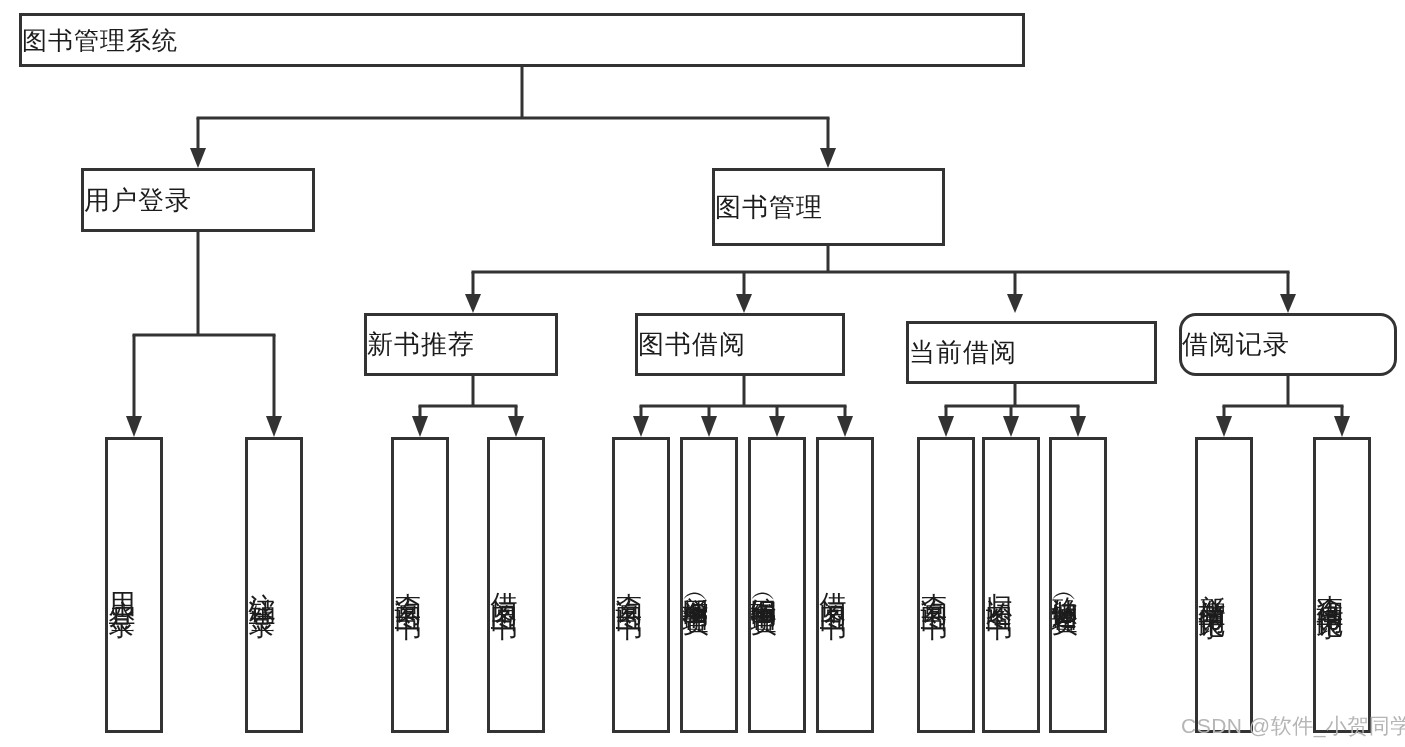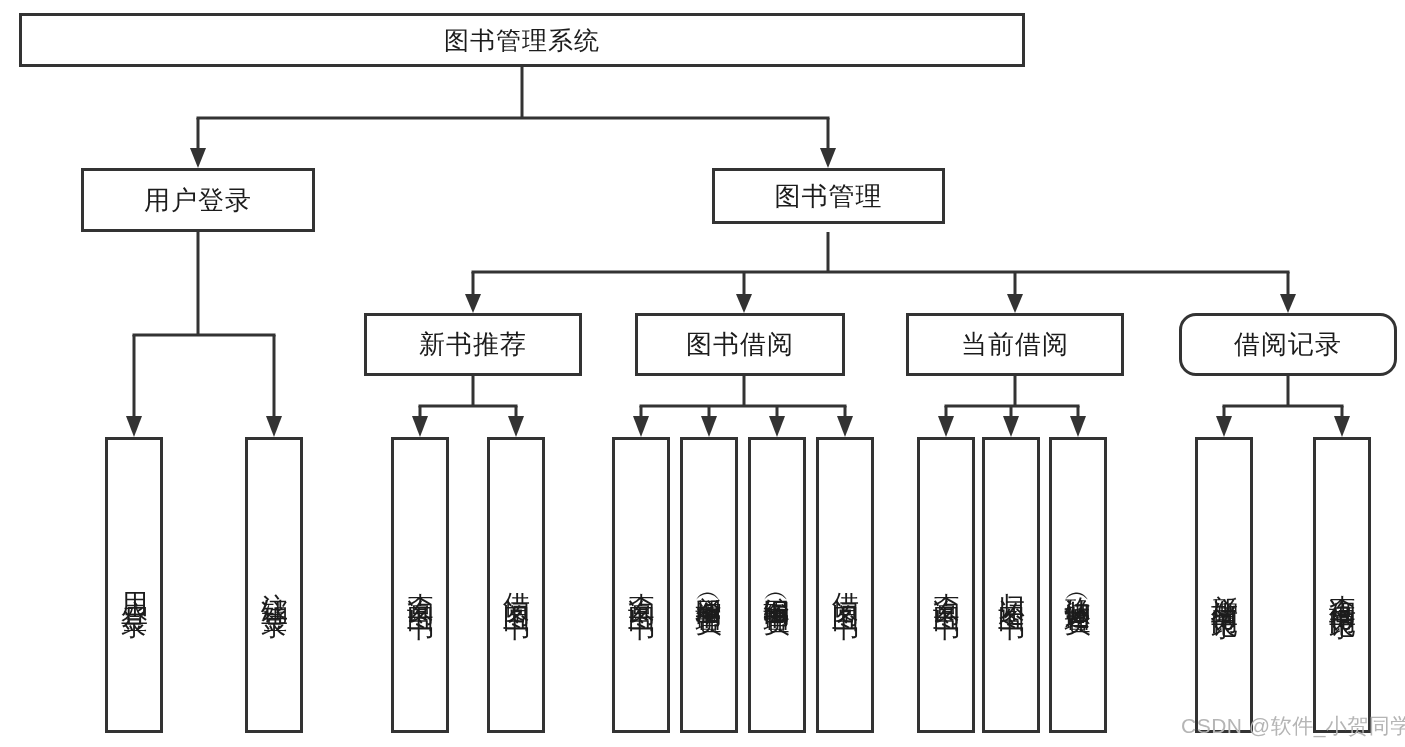--- a/index.html
+++ b/index.html
@@ -18,21 +18,21 @@
     font-family:"Liberation Sans","DejaVu Sans",sans-serif;
     color:var(--text);
   }
   .connector-layer{
     position:absolute;left:0;top:0;width:1405px;height:747px;z-index:0;
   }
   .node{
     position:absolute;
     background:#fff;
     border:3px solid var(--line);
-    display:flex;align-items:center;justify-content:center;
+    display:flex;align-items:center;justify-content:flex-start;
     z-index:1;
   }
   .hbox{font-size:26px;letter-spacing:1px;}
   .root-box{font-size:25px;}
   .vbox span{
     writing-mode:vertical-rl;
     text-orientation:mixed;
     line-height:1;
     font-size:27px;
     letter-spacing:7px;
@@ -125,31 +125,31 @@
     </g>
   </svg>
 
   <div class="node hbox root-box" style="left:19px;top:13px;width:1006px;height:54px;">
     <span>图书管理系统</span>
   </div>
 
   <div class="node hbox" style="left:81px;top:168px;width:234px;height:64px;">
     <span>用户登录</span>
   </div>
-  <div class="node hbox" style="left:712px;top:168px;width:233px;height:56px;">
+  <div class="node hbox" style="left:712px;top:168px;width:233px;height:78px;">
     <span>图书管理</span>
   </div>
 
-  <div class="node hbox" style="left:364px;top:313px;width:218px;height:63px;">
+  <div class="node hbox" style="left:364px;top:313px;width:194px;height:63px;">
     <span>新书推荐</span>
   </div>
   <div class="node hbox" style="left:635px;top:313px;width:210px;height:63px;">
     <span>图书借阅</span>
   </div>
-  <div class="node hbox" style="left:906px;top:313px;width:218px;height:63px;">
+  <div class="node hbox" style="left:906px;top:321px;width:251px;height:63px;">
     <span>当前借阅</span>
   </div>
   <div class="node hbox" style="left:1179px;top:313px;width:218px;height:63px;border-radius:17px;">
     <span>借阅记录</span>
   </div>
 
   <div class="node vbox" style="left:105px;top:437px;width:58px;height:296px;">
     <span>用户登录</span>
   </div>
   <div class="node vbox" style="left:245px;top:437px;width:58px;height:296px;">

